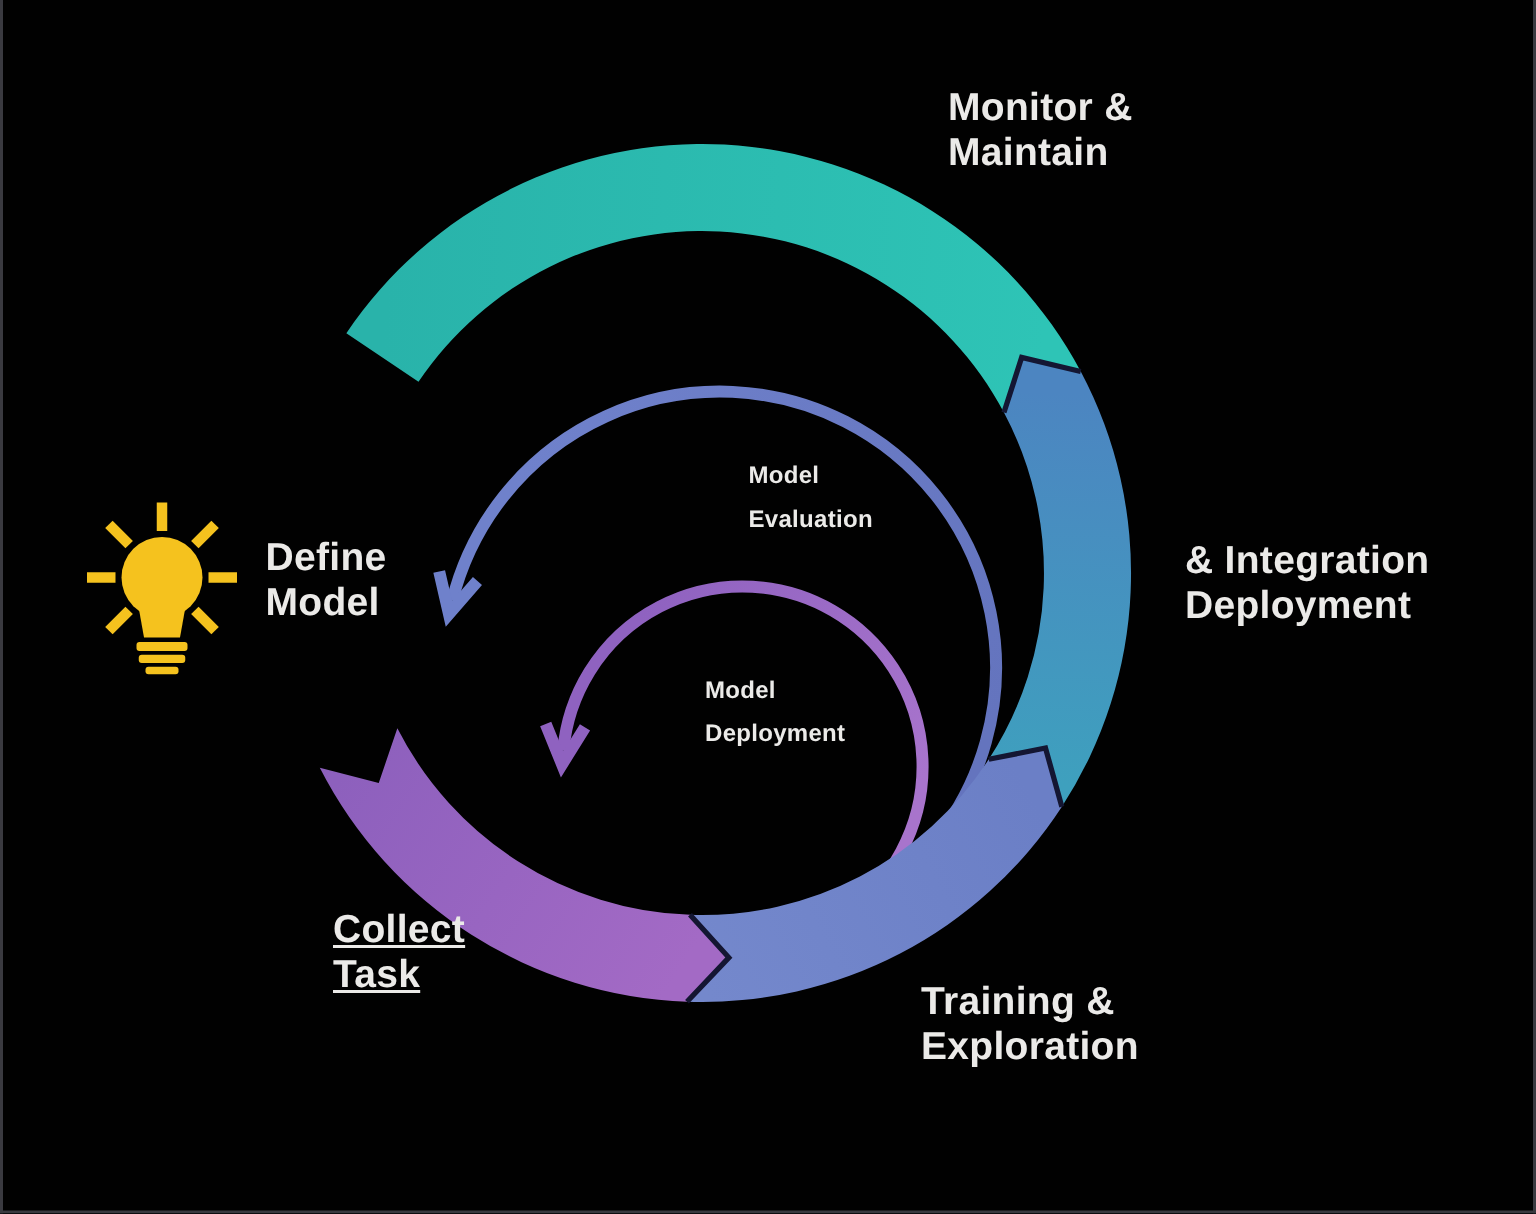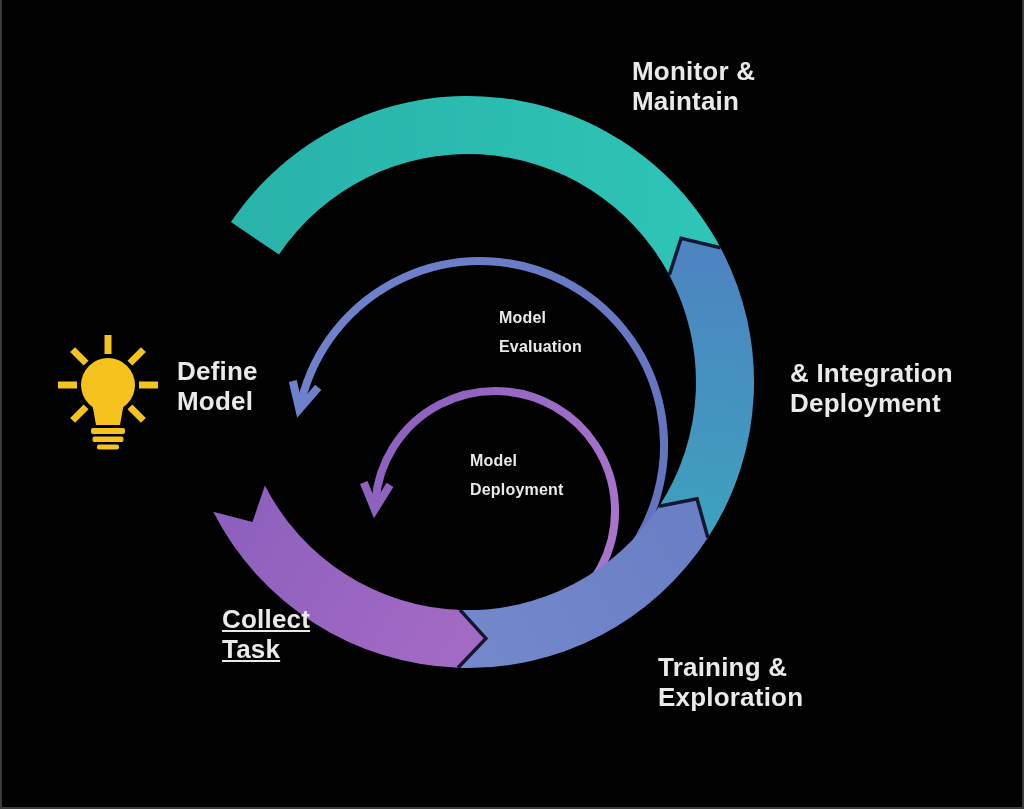--- a/index.html
+++ b/index.html
@@ -98,21 +98,21 @@
   <div class="stage-label" style="left:632px;top:56px;">
     <span>Monitor &amp;</span>
     <span>Maintain</span>
   </div>
 
   <div class="stage-label" style="left:790px;top:358px;">
     <span>&amp; Integration</span>
     <span>Deployment</span>
   </div>
 
-  <div class="stage-label" style="left:614px;top:652px;margin-left:44px;">
+  <div class="stage-label" style="left:614px;top:652px;">
     <span>Training &amp;</span>
     <span>Exploration</span>
   </div>
 
   <div class="stage-label" style="left:222px;top:604px;text-decoration:underline;">
     <span>Collect</span>
     <span>Task</span>
   </div>
 
   <div class="stage-label" style="left:177px;top:356px;">

